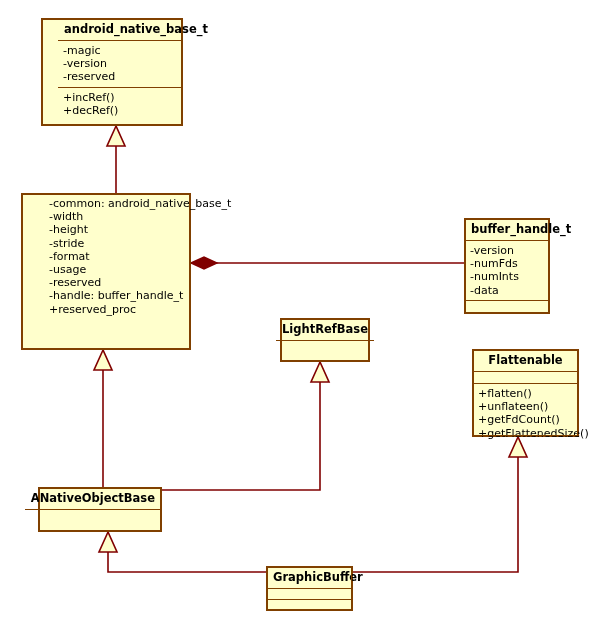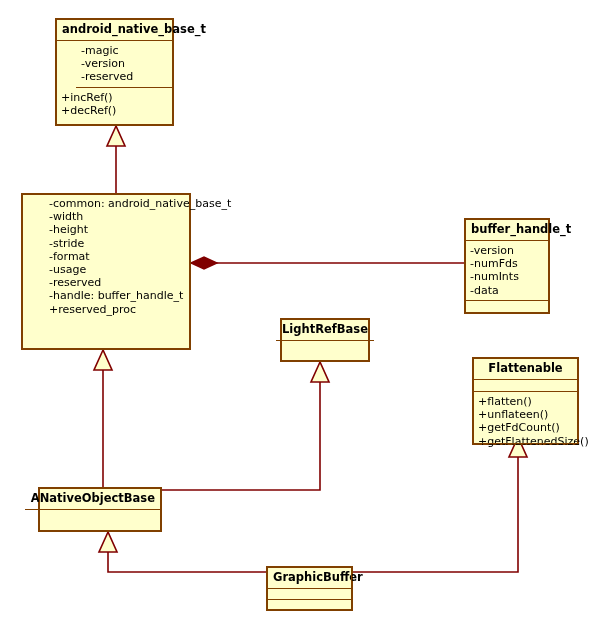--- a/index.html
+++ b/index.html
@@ -107,23 +107,23 @@
       <polyline points="266,572 108,572 108,552" fill="none" stroke="#800000" stroke-width="1.6"></polyline>
       <polygon points="108,532 99,552 117,552" fill="#ffffcc" stroke="#800000" stroke-width="1.6"></polygon>
     </g>
 
     <g>
       <polyline points="353,572 518,572 518,457" fill="none" stroke="#800000" stroke-width="1.6"></polyline>
       <polygon points="518,437 509,457 527,457" fill="#ffffcc" stroke="#800000" stroke-width="1.6"></polygon>
     </g>
   </svg>
 
-  <div class="uml-class" style="left:55px; top:18px; width:119px; height:108px;">
+  <div class="uml-class" style="left:41px; top:18px; width:142px; height:108px;padding-left:16px;">
     <div class="uml-name">android_native_base_t</div>
-    <div class="uml-compartment" style="flex:0 0 auto;margin-left:20px;">
+    <div class="uml-compartment" style="flex:0 0 auto;">
       <span class="member">-magic</span>
       <span class="member">-version</span>
       <span class="member">-reserved</span>
     </div>
     <div class="uml-compartment" style="flex:1 1 auto;">
       <span class="member">+incRef()</span>
       <span class="member">+decRef()</span>
     </div>
   </div>
 
@@ -151,21 +151,21 @@
     </div>
     <div class="uml-compartment empty" style="flex:0 0 13px;"></div>
   </div>
 
   <div class="uml-class" style="left:280px; top:318px; width:90px; height:44px;align-items:center;">
     <div class="uml-name">LightRefBase</div>
     <div class="uml-compartment empty" style="flex:1 1 0;"></div>
     <div class="uml-compartment empty" style="flex:1 1 0;"></div>
   </div>
 
-  <div class="uml-class" style="left:472px; top:349px; width:107px; height:88px;margin-top:8px;">
+  <div class="uml-class" style="left:472px; top:349px; width:107px; height:88px;">
     <div class="uml-name">Flattenable</div>
     <div class="uml-compartment empty" style="flex:0 0 12px;"></div>
     <div class="uml-compartment" style="flex:1 1 auto;">
       <span class="member">+flatten()</span>
       <span class="member">+unflateen()</span>
       <span class="member">+getFdCount()</span>
       <span class="member">+getFlattenedSize()</span>
     </div>
   </div>
 

